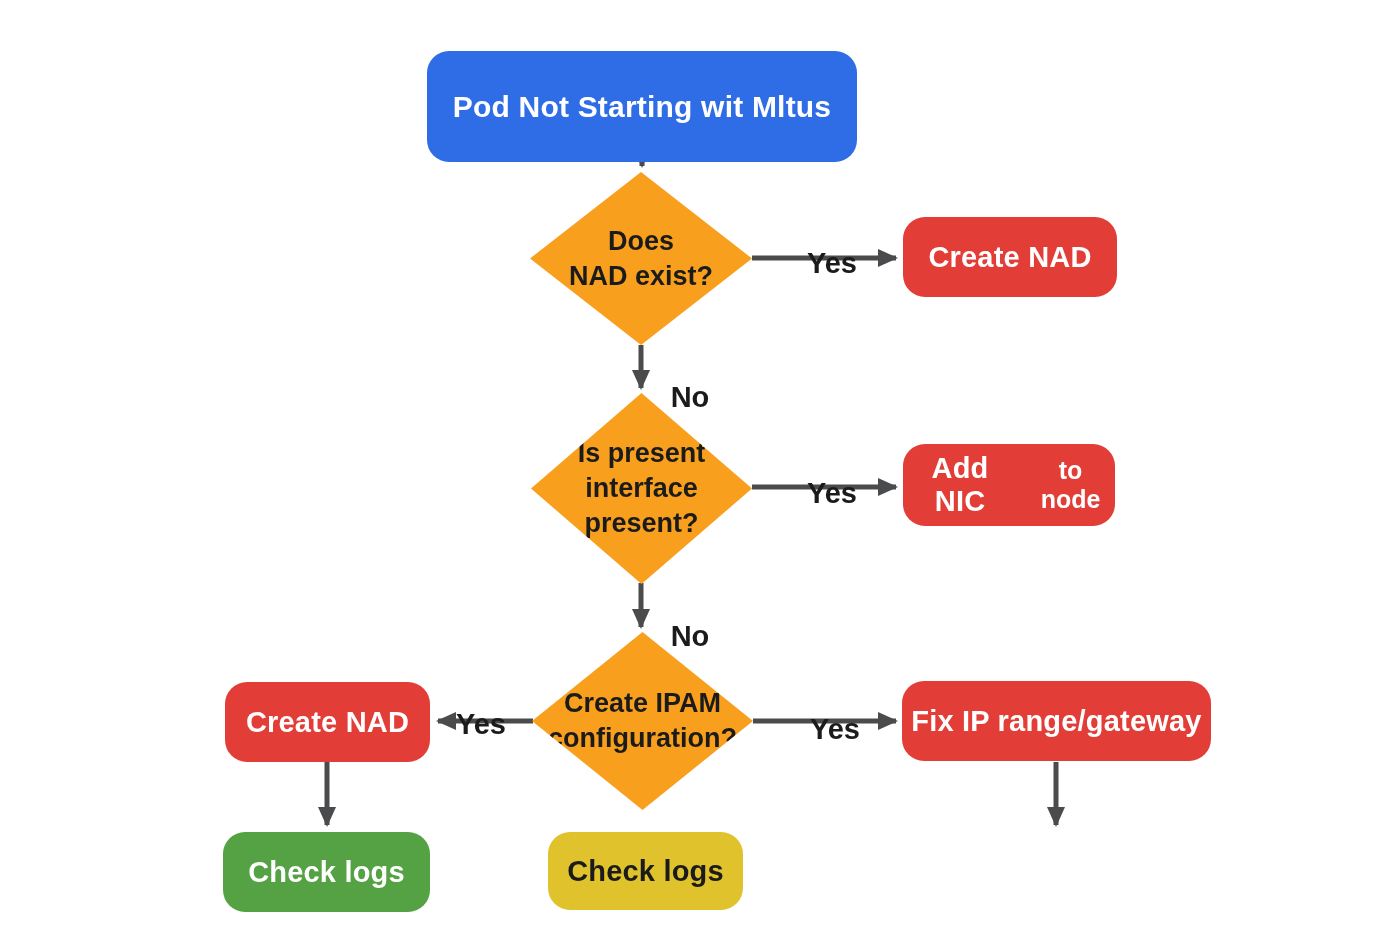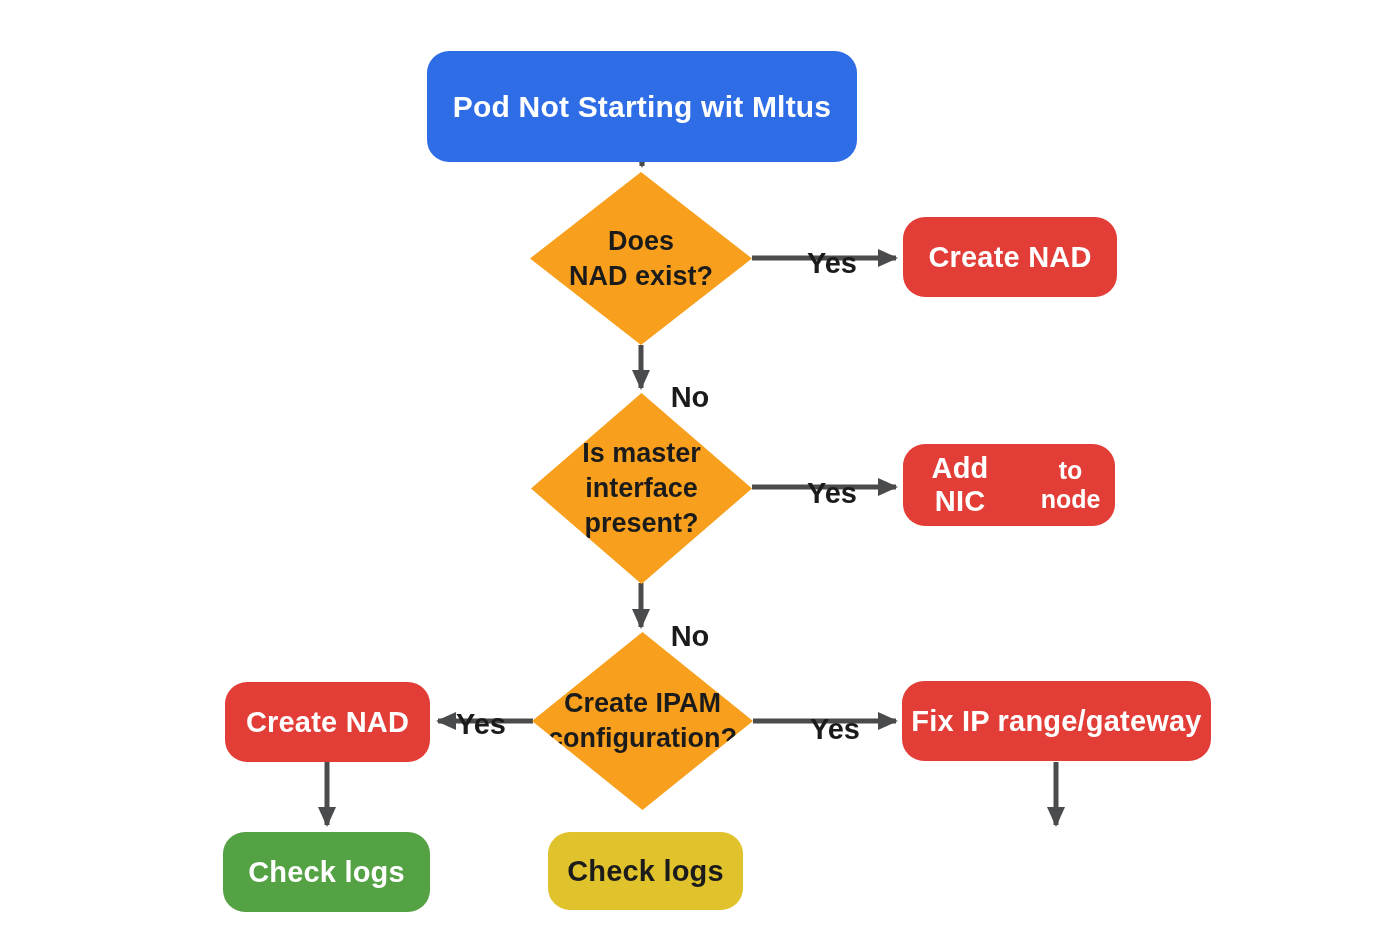--- a/index.html
+++ b/index.html
@@ -71,21 +71,21 @@
   <div class="node box box-blue" style="left:427px;top:17px;width:430px;height:111px;margin-top:34px;">
     <span>Pod Not Starting wit Mltus</span>
   </div>
 
   <div class="diamond" style="left:530px;top:172px;width:222px;height:173px;">
     <div>Does</div>
     <div>NAD exist?</div>
   </div>
 
   <div class="diamond" style="left:531px;top:393px;width:221px;height:191px;">
-    <div>Is master</div>
+    <div>Is present</div>
     <div>interface</div>
     <div>present?</div>
   </div>
 
   <div class="diamond" style="left:532px;top:632px;width:221px;height:178px;">
     <div>Create IPAM</div>
     <div>configuration?</div>
   </div>
 
   <div class="node box box-red" style="left:903px;top:217px;width:214px;height:80px;">

